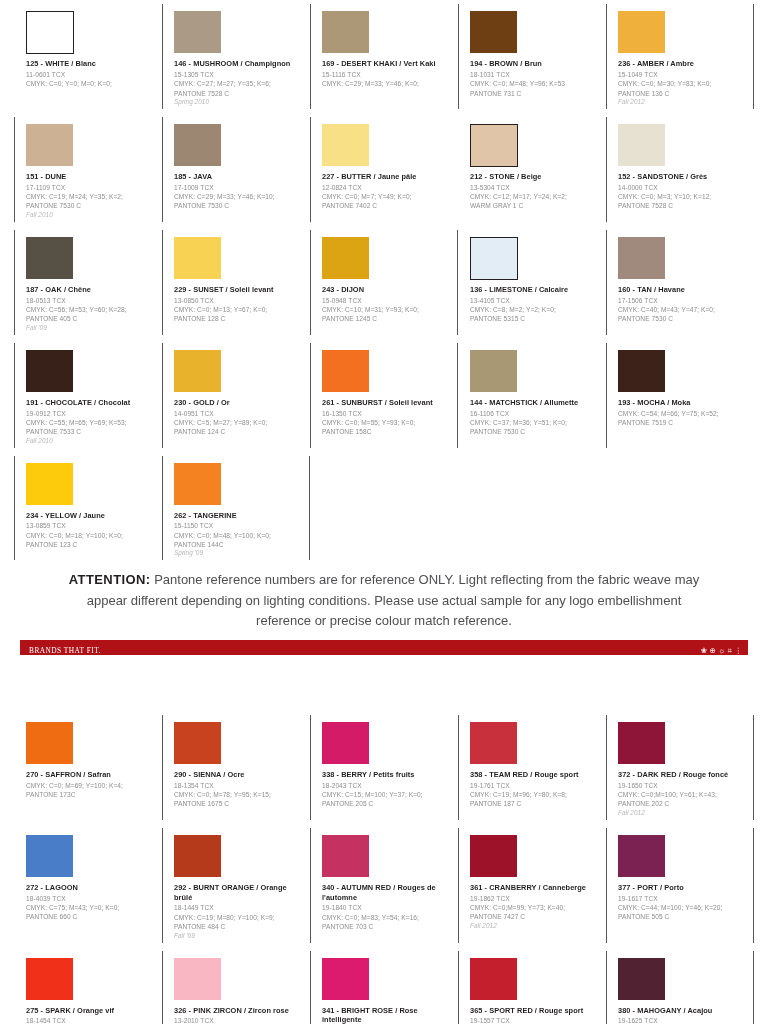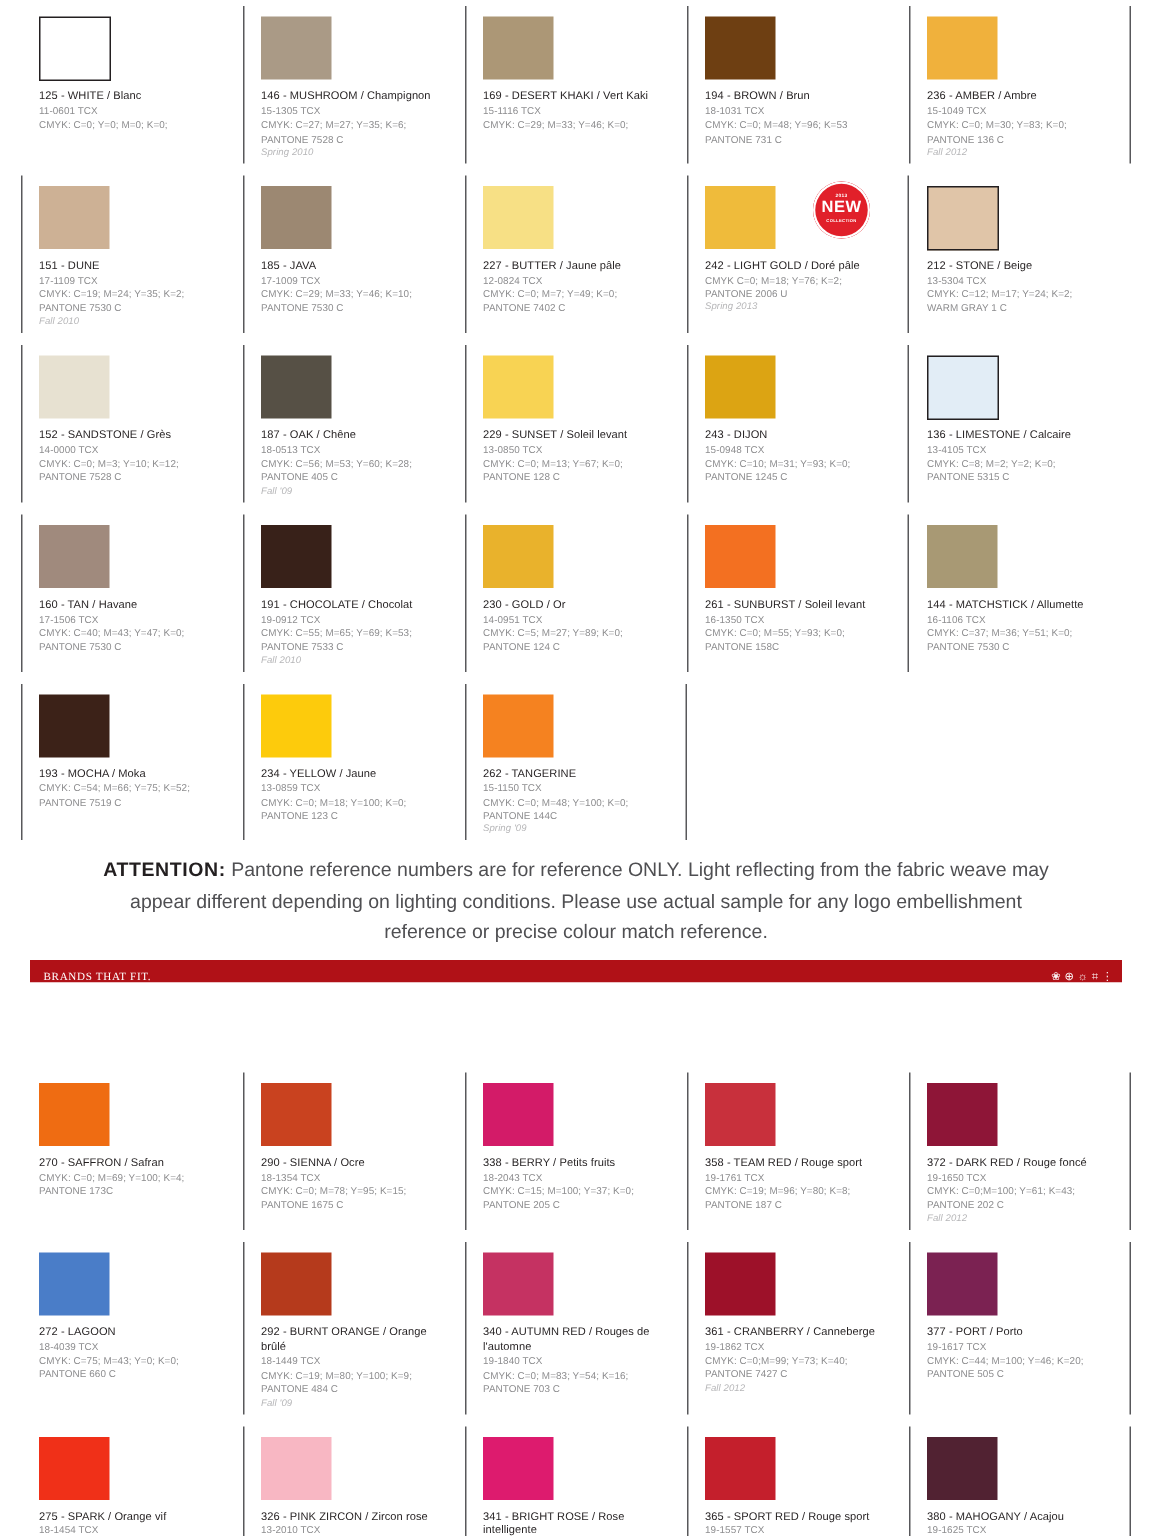--- a/index.html
+++ b/index.html
@@ -97,21 +97,21 @@
     display: block;
     font-size: 2.8px;
     letter-spacing: .2px;
     line-height: 1;
     margin-top: 2px;
     font-weight: bold;
   }
 
   .name {
     font-size: 7.4px;
-    font-weight: normal;
+    font-weight: bold;
     line-height: 1.33;
     color: #231f20;
     letter-spacing: .05px;
     margin-bottom: 1px;
   }
   .meta {
     font-size: 6.6px;
     line-height: 1.42;
     color: #8d8d8f;
     letter-spacing: .05px;
@@ -241,34 +241,20 @@
           <div class="meta">PANTONE 7530 C</div>
         </div>
         <div class="cell sep">
           <div class="chip-wrap">
             <div class="chip" style="background: rgb(247, 224, 133);"></div>
           </div>
           <div class="name">227 - BUTTER / Jaune pâle</div>
           <div class="meta">12-0824 TCX</div>
           <div class="meta">CMYK: C=0; M=7; Y=49; K=0;</div>
           <div class="meta">PANTONE 7402 C</div>
-        </div>
-        <div class="cell sep last-rule">
-          <div class="chip-wrap">
-            <div class="chip" style="background: rgb(239, 187, 59);"></div>
-            <div class="newbadge">
-              <span class="tiny">2013</span>
-              <span class="big">NEW</span>
-              <span class="tiny2">COLLECTION</span>
-            </div>
-          </div>
-          <div class="name">242 - LIGHT GOLD / Doré pâle</div>
-          <div class="meta">CMYK C=0; M=18; Y=76; K=2;</div>
-          <div class="meta">PANTONE 2006 U</div>
-          <div class="season">Spring 2013</div>
         </div>
         <div class="cell">
           <div class="chip-wrap">
             <div class="chip outlined" style="background: rgb(224, 197, 168);"></div>
           </div>
           <div class="name">212 - STONE / Beige</div>
           <div class="meta">13-5304 TCX</div>
           <div class="meta">CMYK: C=12; M=17; Y=24; K=2;</div>
           <div class="meta">WARM GRAY 1 C</div>
         </div>

